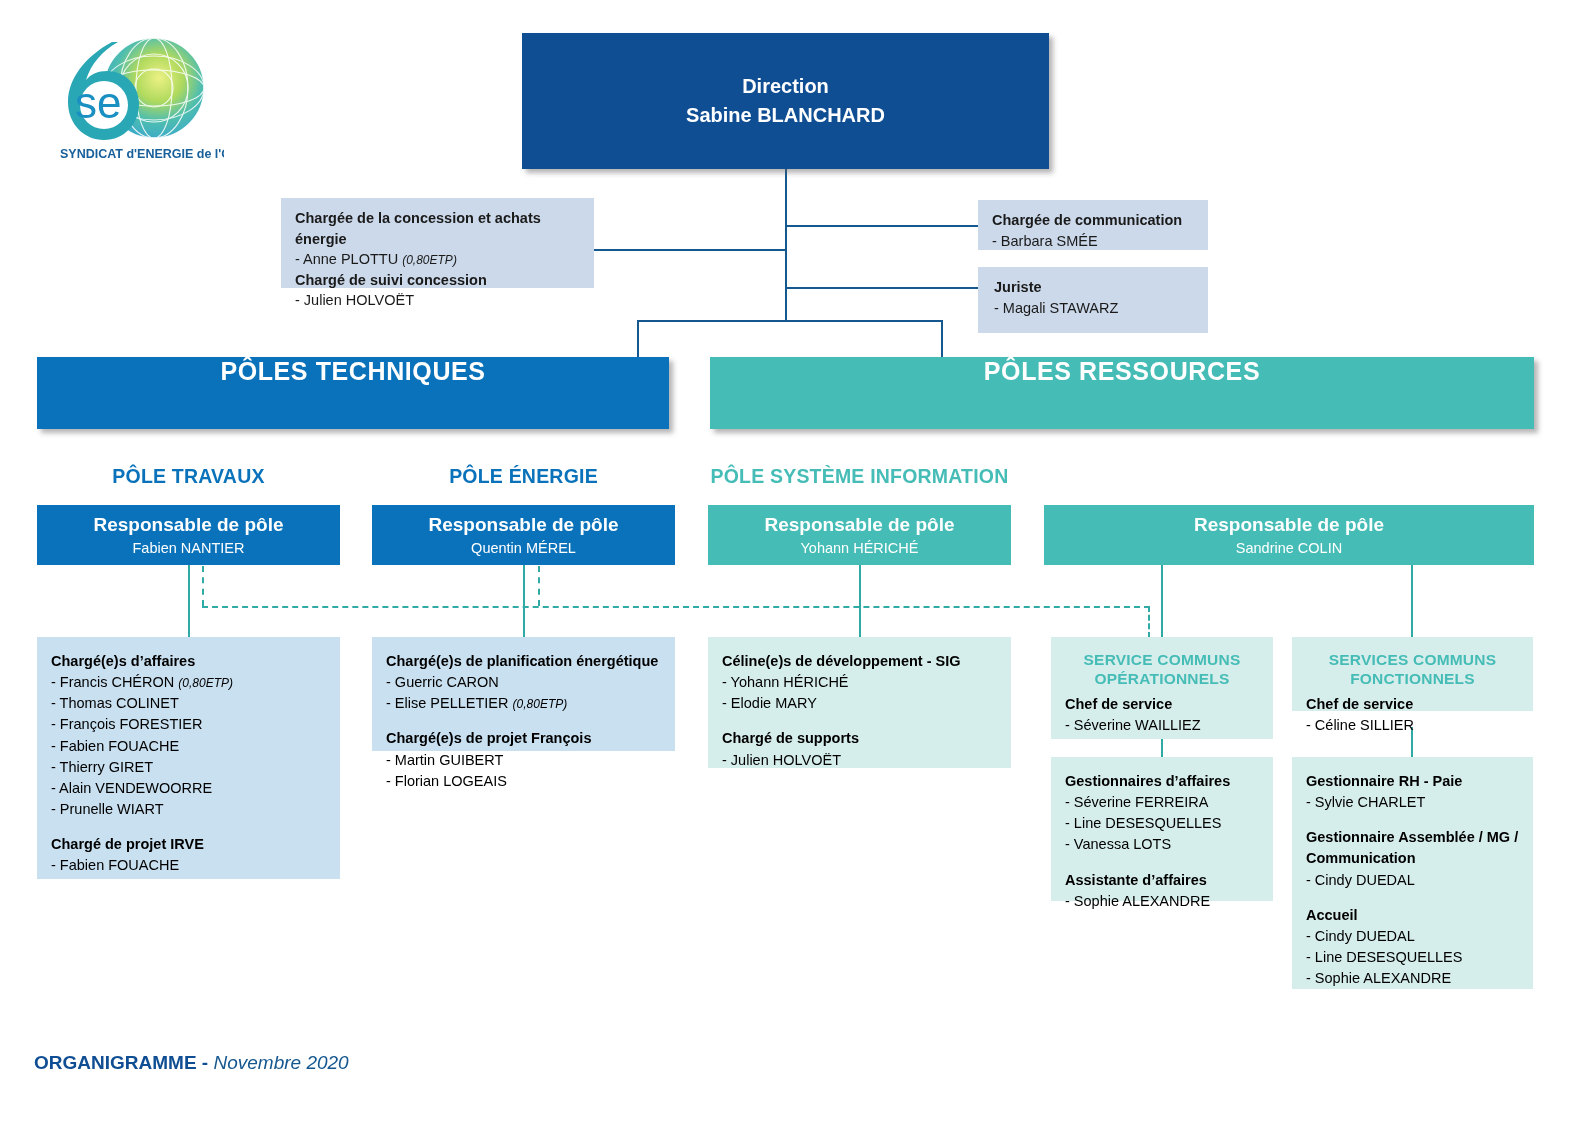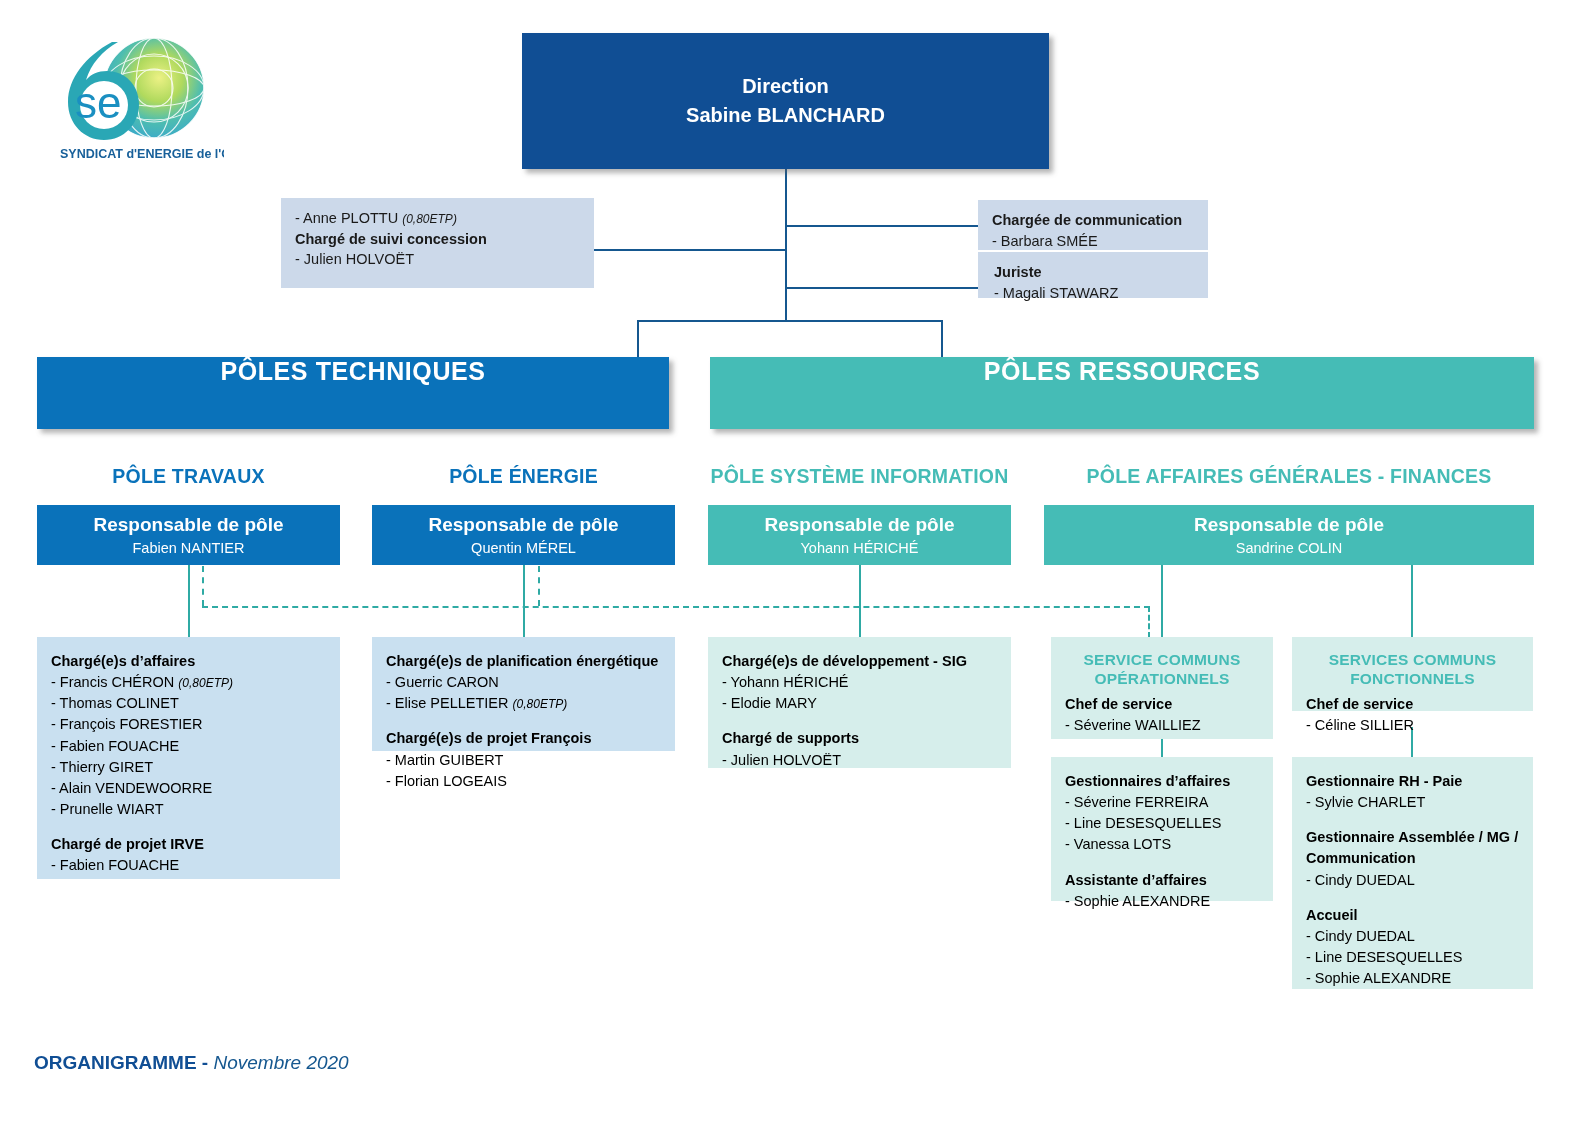--- a/index.html
+++ b/index.html
@@ -44,21 +44,21 @@
     padding:10px 14px 12px 14px;
     font-size:14.5px;line-height:1.42;
     box-sizing:border-box;
   }
   .staffbox .t{font-weight:bold;}
   .staffbox .n{font-weight:normal;}
   .etp{font-style:italic;font-size:12px;font-weight:normal;}
 
   #concession{left:281px;top:198px;width:313px;height:90px;}
   #communication{left:978px;top:200px;width:230px;height:50px;}
-  #juriste{left:978px;top:252px;width:230px;height:46px;padding-left:16px;}
+  #juriste{left:978px;top:267px;width:230px;height:66px;padding-left:16px;}
 
   
   .banner{
     display:flex;align-items:flex-start;justify-content:center;
     color:#ffffff;font-size:25px;font-weight:bold;letter-spacing:.6px;
   }
   #poles-techniques{
     left:37px;top:357px;width:632px;height:72px;
     background:#0A72BA;
   }
@@ -186,20 +186,21 @@
   <div class="abs ln" style="left:637px;top:320px;width:306px;height:2px;"></div>
   <div class="abs ln" style="left:637px;top:320px;width:2px;height:38px;"></div>
   <div class="abs ln" style="left:941px;top:320px;width:2px;height:38px;"></div>
 
   <div class="abs box-dark-blue shadow" id="direction">
     <div>Direction</div>
     <div>Sabine BLANCHARD</div>
   </div>
 
   <div class="abs box-lightblue staffbox" id="concession">
+    <div class="t">Chargée de la concession et achats énergie</div>
     <div class="n">
       <span>- Anne PLOTTU</span>
       <span class="etp">(0,80ETP)</span>
     </div>
     <div class="t">Chargé de suivi concession</div>
     <div class="n">- Julien HOLVOËT</div>
   </div>
 
   <div class="abs box-lightblue staffbox" id="communication">
     <div class="t">Chargée de communication</div>
@@ -214,21 +215,20 @@
   <div class="abs banner shadow" id="poles-techniques">
     <span>PÔLES TECHNIQUES</span>
   </div>
   <div class="abs banner shadow" id="poles-ressources">
     <span>PÔLES RESSOURCES</span>
   </div>
 
   <div class="abs pole-title pt-blue" id="pt1">PÔLE TRAVAUX</div>
   <div class="abs pole-title pt-blue" id="pt2">PÔLE ÉNERGIE</div>
   <div class="abs pole-title pt-teal" id="pt3">PÔLE SYSTÈME INFORMATION</div>
-  <div class="abs pole-title pt-teal" id="pt4">PÔLE AFFAIRES GÉNÉRALES - FINANCES</div>
 
   <div class="abs resp resp-blue" id="resp1">
     <div class="r1">Responsable de pôle</div>
     <div class="r2">Fabien NANTIER</div>
   </div>
   <div class="abs resp resp-blue" id="resp2">
     <div class="r1">Responsable de pôle</div>
     <div class="r2">Quentin MÉREL</div>
   </div>
   <div class="abs resp resp-teal" id="resp3">
@@ -278,21 +278,21 @@
       <span>- Elise PELLETIER</span>
       <span class="etp">(0,80ETP)</span>
     </div>
     <div class="gap"></div>
     <div class="hd">Chargé(e)s de projet François</div>
     <div class="li">- Martin GUIBERT</div>
     <div class="li">- Florian LOGEAIS</div>
   </div>
 
   <div class="abs detail bg-teal-pale" id="d3">
-    <div class="hd">Chargé(e)s de développement - SIG</div>
+    <div class="hd">Céline(e)s de développement - SIG</div>
     <div class="li">- Yohann HÉRICHÉ</div>
     <div class="li">- Elodie MARY</div>
     <div class="gap"></div>
     <div class="hd">Chargé de supports</div>
     <div class="li">- Julien HOLVOËT</div>
   </div>
 
   <div class="abs detail bg-teal-pale" id="sco">
     <div class="svc-title">
       <div>SERVICE COMMUNS</div>

